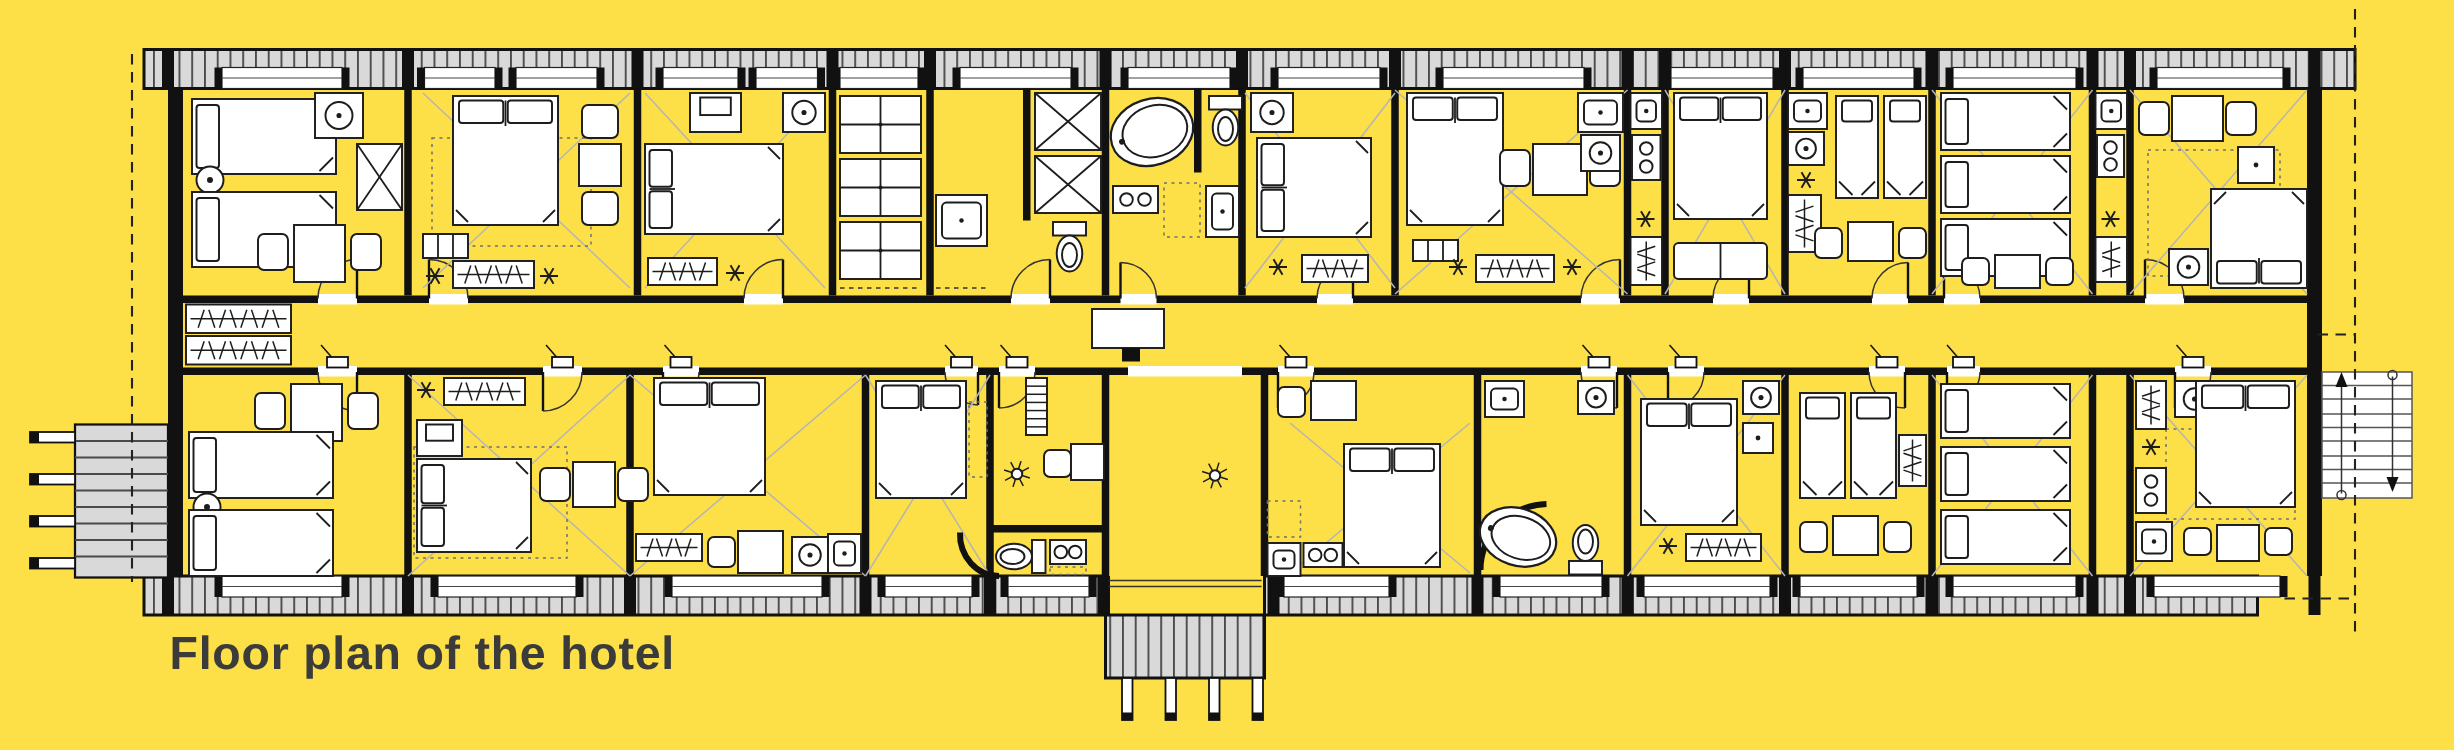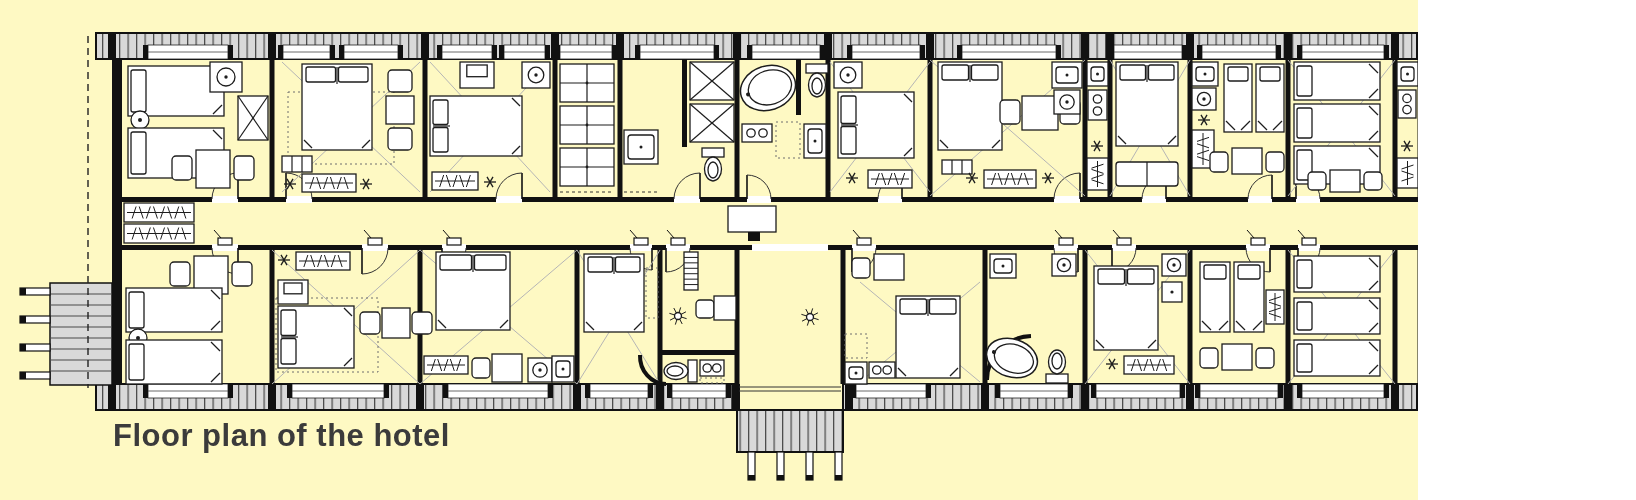--- a/index.html
+++ b/index.html
@@ -1,16 +1,16 @@
 <!DOCTYPE html>
 <html><head>
 <meta charset="utf-8">
 <style>
   html,body{margin:0;padding:0;background:#ffffff;}
-  .stage{position:relative;width:1418px;height:500px;background:#fef9c3;overflow:hidden;
+  .stage{position:relative;width:1636px;height:500px;background:#fde047;overflow:hidden;
          font-family:"Liberation Sans", sans-serif;}
   svg{display:block;}
   .caption{font-family:"Liberation Sans", sans-serif;font-weight:bold;font-size:31px;
            fill:#3b3b3b;letter-spacing:0.5px;}
 </style>
 </head>
 <body>
 
 <div class="stage">
   <svg id="plan" viewBox="0 0 1636 500" width="1636" height="500">

